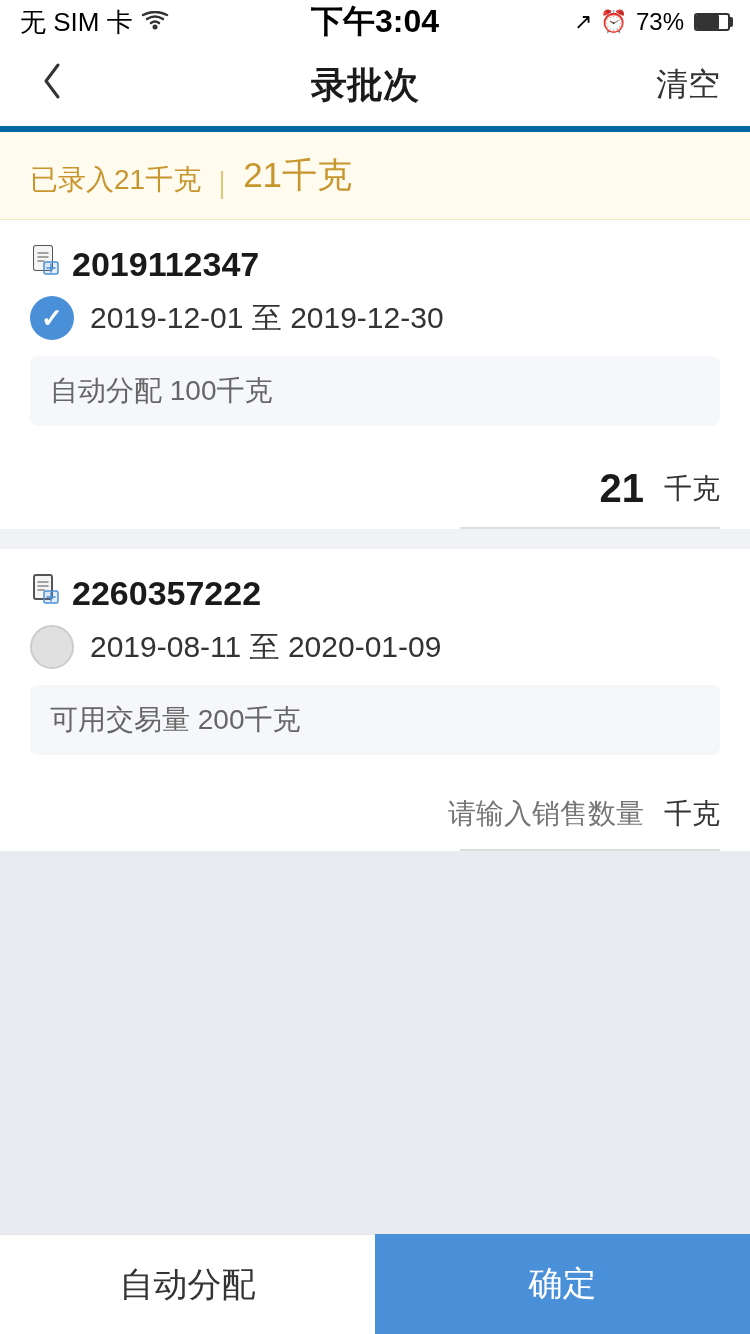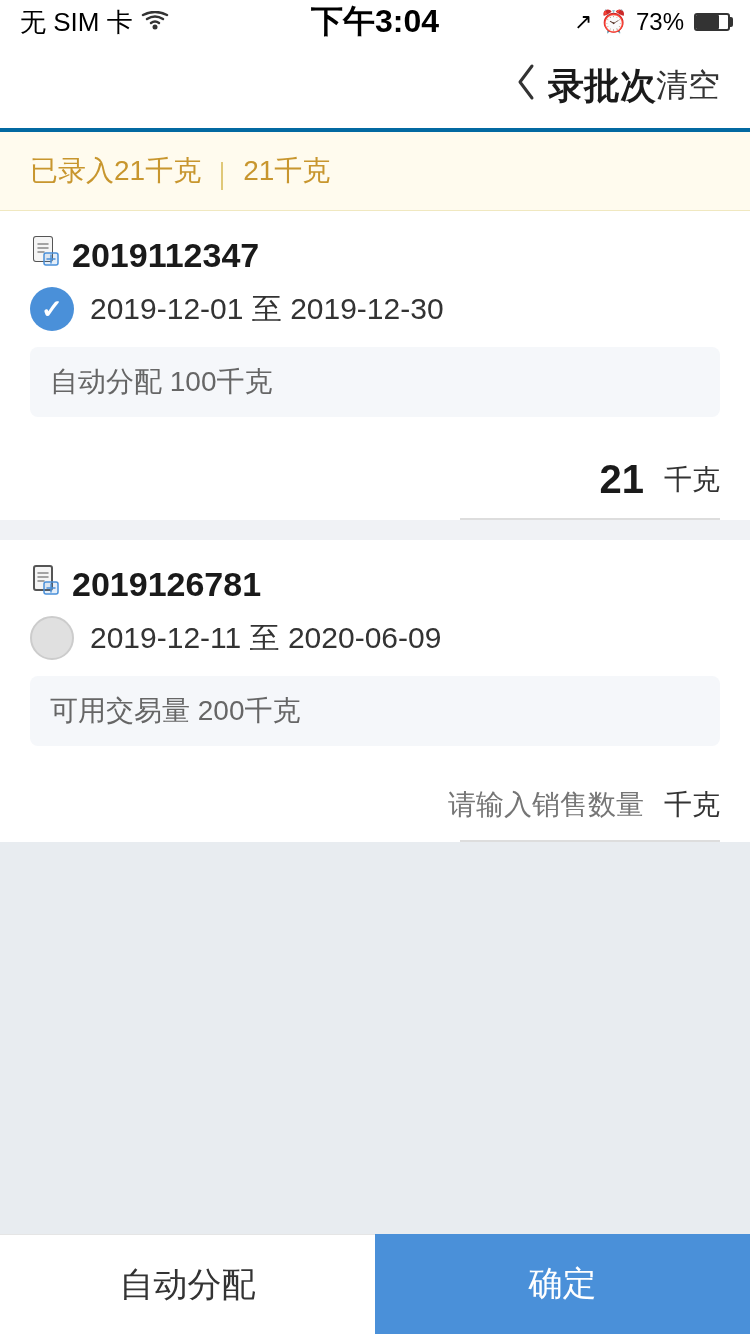--- a/index.html
+++ b/index.html
@@ -44,23 +44,23 @@
       font-size: 24px;
     }
 
     
     .nav-bar {
       width: 750px;
       height: 88px;
       background: #fff;
       display: flex;
       align-items: center;
-      justify-content: flex-end;
+      justify-content: space-between;
       padding: 0 30px;
-      border-bottom: 4px solid #0369a1;
+      border-bottom: 6px solid #0369a1;
     }
     .nav-back {
       font-size: 36px;
       color: #333;
       cursor: pointer;
       padding: 10px;
     }
     .nav-title {
       font-size: 36px;
       font-weight: 600;
@@ -85,21 +85,21 @@
     .summary-recorded {
       font-size: 28px;
       color: #c8962e;
     }
     .summary-divider {
       width: 2px;
       height: 28px;
       background: #e0c878;
     }
     .summary-value {
-      font-size: 28px;
+      font-size: 35px;
       color: #c8962e;
     }
 
     
     .content {
       background: #f0f2f5;
     }
 
     
     .batch-card {
@@ -319,27 +319,27 @@
             <rect x="4" y="2" width="18" height="24" rx="2" fill="#f5f5f5" stroke="#555" stroke-width="2"></rect>
             <path d="M8 9 H18" stroke="#888" stroke-width="1.5" stroke-linecap="round"></path>
             <path d="M8 13 H18" stroke="#888" stroke-width="1.5" stroke-linecap="round"></path>
             <path d="M8 17 H14" stroke="#888" stroke-width="1.5" stroke-linecap="round"></path>
             <rect x="14" y="18" width="14" height="12" rx="2" fill="#4a90d9" opacity="0.15"></rect>
             <rect x="14" y="18" width="14" height="12" rx="2" stroke="#4a90d9" stroke-width="1.5" fill="none"></rect>
             <path d="M17 24 H25" stroke="#4a90d9" stroke-width="1.5" stroke-linecap="round"></path>
             <path d="M21 20 V28" stroke="#4a90d9" stroke-width="1.5" stroke-linecap="round"></path>
           </svg>
         </span>
-        <span class="batch-id">2019126781</span>
+        <span class="batch-id">2260357222</span>
       </div>
       <div class="batch-date-row">
         <div class="checkbox-circle unchecked">
           <span></span>
         </div>
-        <span class="batch-date">2019-12-11 至 2020-06-09</span>
+        <span class="batch-date">2019-08-11 至 2020-01-09</span>
       </div>
       <div class="available-qty-box">可用交易量 200千克</div>
     </div>
     <div class="qty-display-row">
       <input type="text" placeholder="请输入销售数量" style="text-align: right; font-size: 28px; color: rgb(192, 192, 192); border: none; outline: none; width: 300px; background: transparent;">
       <span class="qty-display-unit">千克</span>
     </div>
     <div class="qty-display-underline"></div>
   </div>
 

